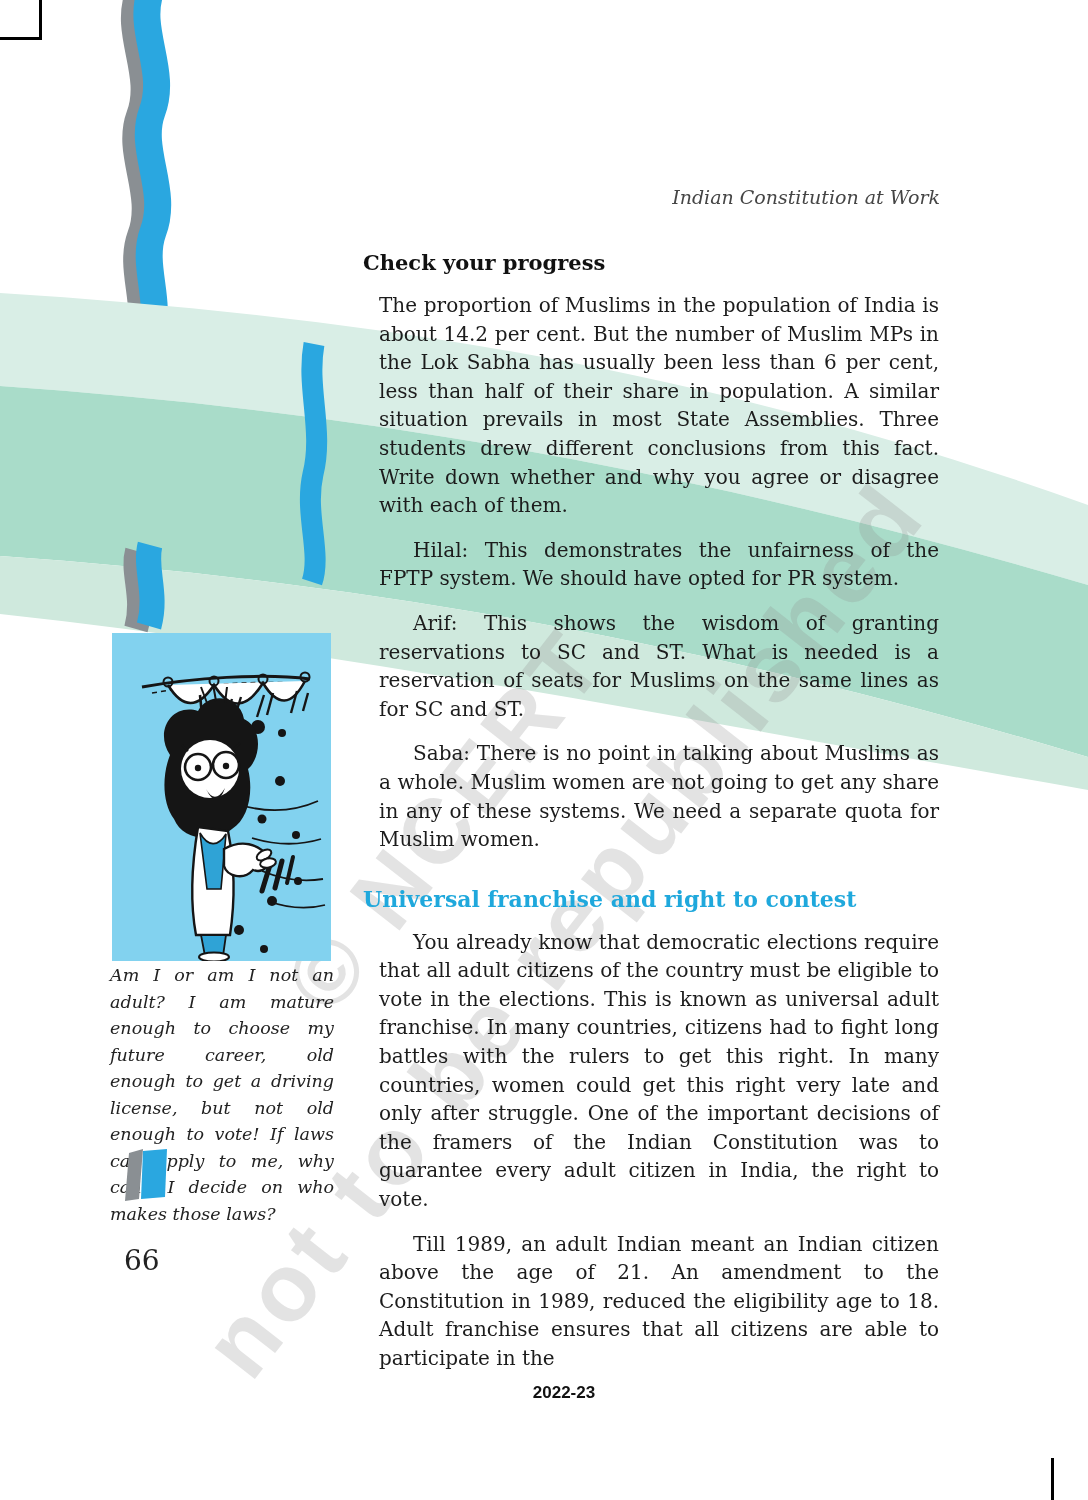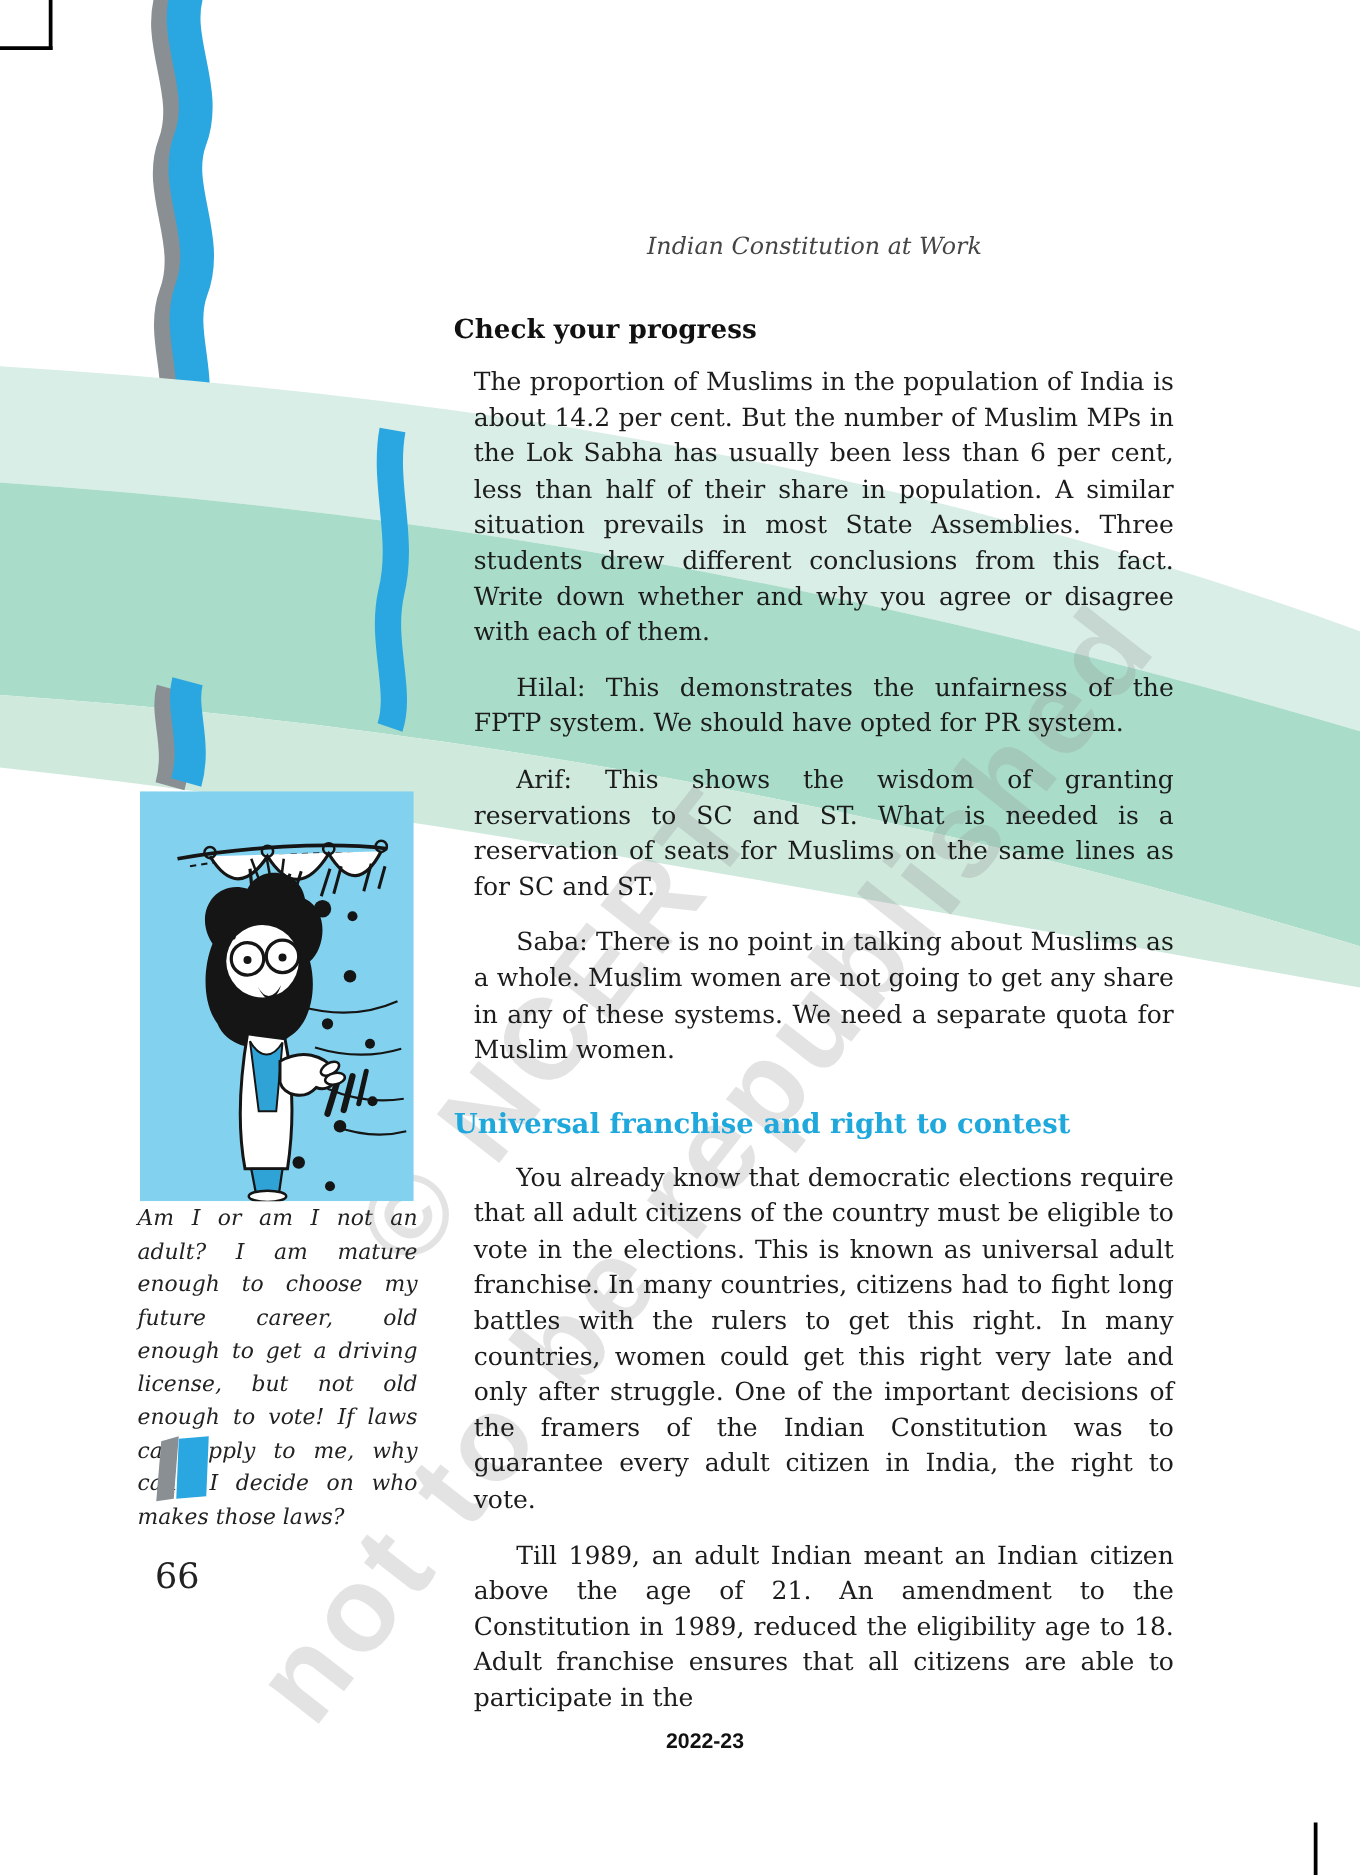--- a/index.html
+++ b/index.html
@@ -4,21 +4,21 @@
 <style>
   html,body{margin:0;padding:0;background:#ffffff;}
   .page{position:relative;width:1088px;height:1500px;background:#ffffff;overflow:hidden;
         font-family:"DejaVu Serif", serif;color:#1c1c1c;}
   .deco{position:absolute;left:0;top:0;}
 
   .cropmark-tl{position:absolute;left:0;top:0;width:39px;height:37px;
                border-right:3px solid #000;border-bottom:3px solid #000;}
   .cropmark-br{position:absolute;left:1051px;top:1458px;width:3px;height:42px;background:#000;}
 
-  .running-head{position:absolute;left:363px;top:186px;width:577px;text-align:center;
+  .running-head{position:absolute;left:363px;top:186px;width:577px;text-align:right;
                 font-style:italic;font-size:19px;color:#454545;}
 
   .content{position:absolute;left:363px;top:234px;width:592px;}
   .content p{margin:16px;font-size:20px;line-height:28.6px;text-align:justify;}
   .content p.indent{text-indent:34px;}
   .cyp-heading{margin:16px 0 4px 0;font-size:21px;font-weight:bold;color:#111;
                font-family:"DejaVu Serif", serif;}
   .section-heading{margin:32px 0 5px 0;font-size:22px;font-weight:bold;color:#1fa8dc;
                    font-family:"DejaVu Serif", serif;}
 

